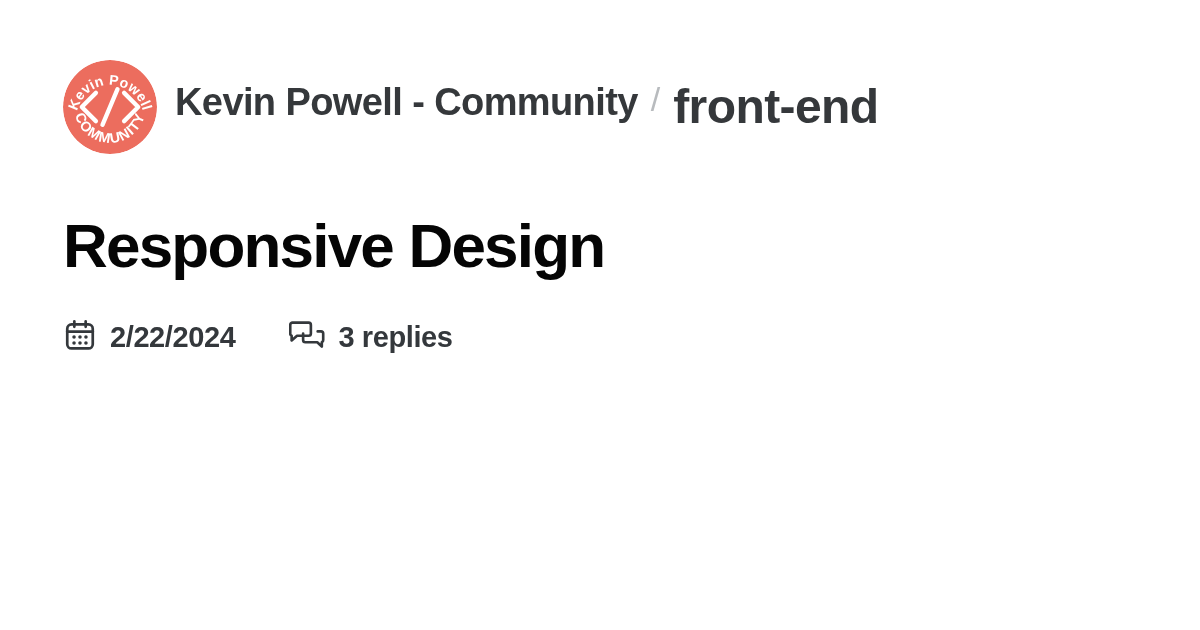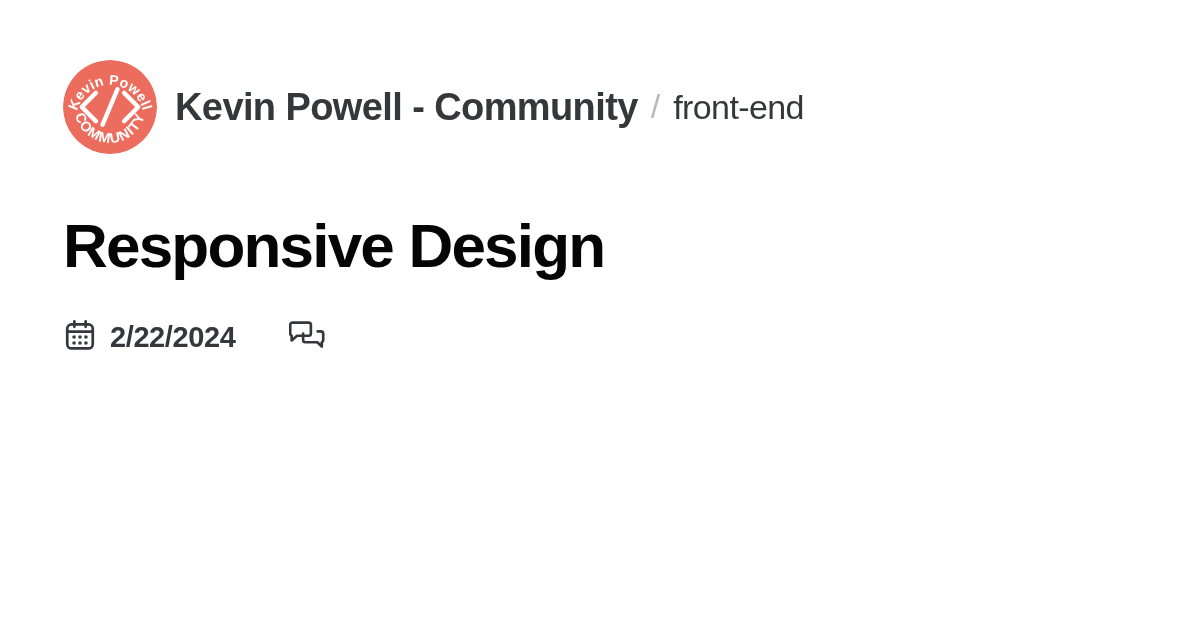--- a/index.html
+++ b/index.html
@@ -34,43 +34,43 @@
     height: 94px;
     flex: 0 0 94px;
     border-radius: 50%;
     overflow: hidden;
     display: block;
   }
   .server-icon svg { display: block; width: 94px; height: 94px; }
 
   .breadcrumb {
     display: flex;
-    align-items: center;
+    align-items: flex-start;
     white-space: nowrap;
     line-height: 1;
   }
 
   .server-name {
     font-size: 38px;
     font-weight: bold;
     color: #35383b;
     letter-spacing: -0.6px;
   }
 
   .crumb-sep {
     font-size: 34px;
     font-weight: 300;
     color: #b8bbbe;
     margin: 0 13px;
     transform: translateY(-1px);
   }
 
   .channel-name {
-    font-size: 34px;
-    font-weight: normal;
+    font-size: 48px;
+    font-weight: bold;
     color: #35383b;
     letter-spacing: -0.6px;
   }
 
   
   .thread-title {
     position: absolute;
     left: 63px;
     top: 180px;
     font-size: 62px;
@@ -183,18 +183,19 @@
 
     <div class="meta-item replies">
       <span class="meta-icon">
         <svg width="36" height="34" viewBox="0 0 26 24" fill="none" stroke="#34383c" stroke-width="1.9" stroke-linecap="round" stroke-linejoin="round" xmlns="http://www.w3.org/2000/svg">
 
           <path d="M2.6 3.1 h11.6 a1.6 1.6 0 0 1 1.6 1.6 v6.2 a1.6 1.6 0 0 1 -1.6 1.6 h-8.4 l-3.9 3.4 v-3.4 a1.6 1.6 0 0 1 -1.0 -1.6 v-6.2 a1.6 1.6 0 0 1 1.7 -1.6 z"></path>
 
           <path d="M10.2 11.0 v4.6 a1.6 1.6 0 0 0 1.6 1.6 h8.6 l3.3 3.1 v-3.1 a1.6 1.6 0 0 0 1.0 -1.6 v-4.6 a1.6 1.6 0 0 0 -1.6 -1.6 h-2.4"></path>
         </svg>
       </span>
+      <span class="meta-text">3 replies</span>
     </div>
 
   </div>
 
 
 </div>
 
 </body></html>

